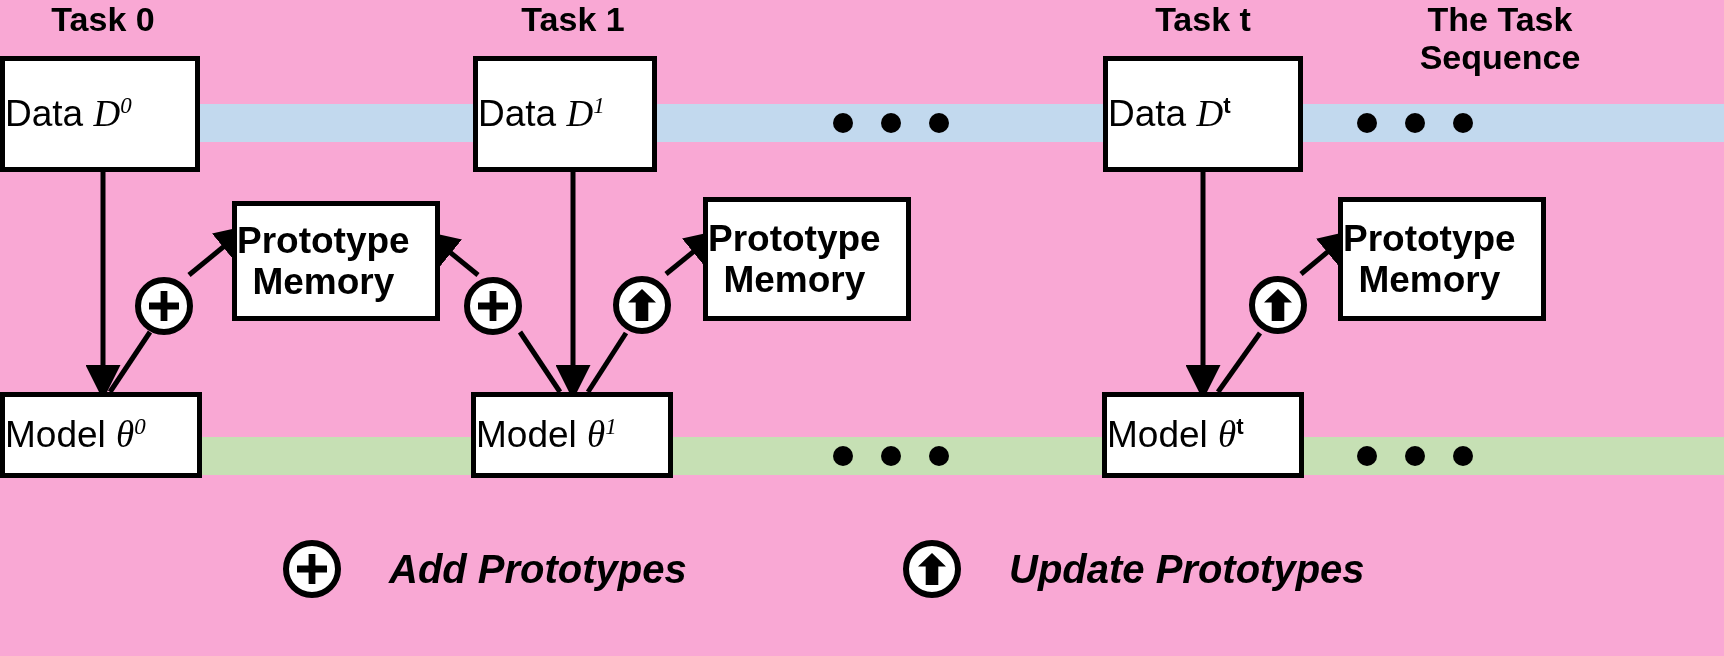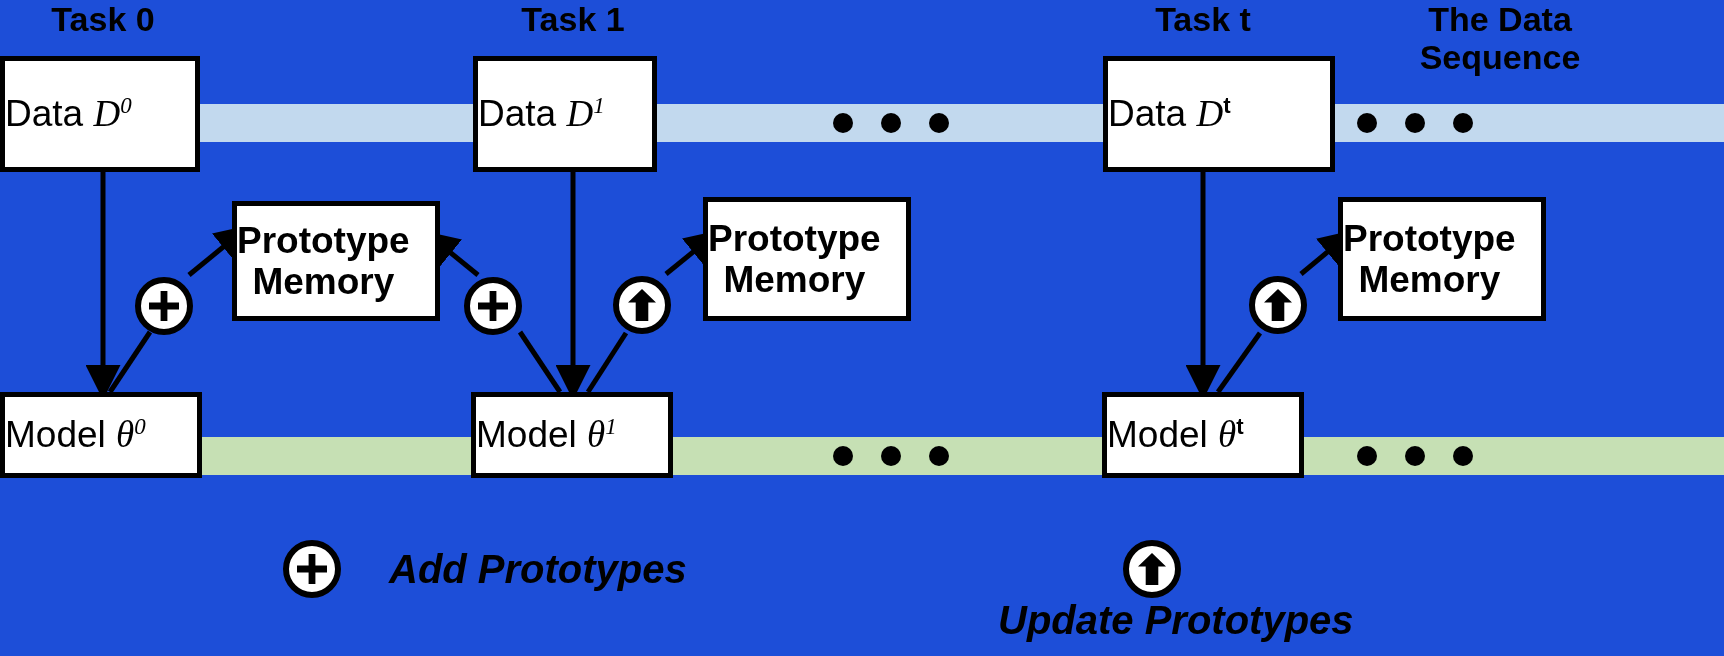--- a/index.html
+++ b/index.html
@@ -1,17 +1,17 @@
 <!DOCTYPE html>
 <html><head>
 <meta charset="utf-8">
 <style>
   html,body{margin:0;padding:0;background:#ffffff;}
   body{font-family:"Liberation Sans",sans-serif;}
-  #stage{position:relative;width:1724px;height:656px;background:#1d4ed8;overflow:hidden;}
+  #stage{position:relative;width:1724px;height:656px;background:#f9a8d4;overflow:hidden;}
 
   .band{position:absolute;}
   .band-data{background:#c2d9ee;}
   .band-model{background:#c6e0b4;}
 
   .box{position:absolute;background:#ffffff;border:5px solid #000;box-sizing:border-box;
        display:flex;align-items:center;text-align:center;}
   .box-label{font-size:37px;color:#000;line-height:1.05;white-space:nowrap;}
   .box-pm .box-label{font-weight:700;font-size:37px;line-height:1.12;white-space:normal;}
 
@@ -68,35 +68,35 @@
 
       <path d="M1218,392 L1260,333"></path>
       <path d="M1301,274 L1348,235" marker-end="url(#ah)"></path>
     </g>
   </svg>
 
   <div class="tasktitle" style="left:13px;top:0px;width:180px;">Task 0</div>
   <div class="tasktitle" style="left:483px;top:0px;width:180px;">Task 1</div>
   <div class="tasktitle" style="left:1113px;top:0px;width:180px;">Task t</div>
   <div class="tasktitle" style="left:1350px;top:0px;width:300px;">
-    <span>The Data</span><br>
+    <span>The Task</span><br>
     <span>Sequence</span>
   </div>
 
   <div class="box" style="left:0px;top:56px;width:200px;height:116px;">
     <div class="box-label">
       <span>Data </span><span class="sym">D</span><span class="sup-i">0</span>
     </div>
   </div>
   <div class="box" style="left:473px;top:56px;width:184px;height:116px;">
     <div class="box-label">
       <span>Data </span><span class="sym">D</span><span class="sup-i">1</span>
     </div>
   </div>
-  <div class="box" style="left:1103px;top:56px;width:232px;height:116px;">
+  <div class="box" style="left:1103px;top:56px;width:200px;height:116px;">
     <div class="box-label">
       <span>Data </span><span class="sym">D</span><span class="sup-u">t</span>
     </div>
   </div>
 
   <div class="box box-pm" style="left:232px;top:201px;width:208px;height:120px;">
     <div class="box-label">
       <span>Prototype</span><br>
       <span>Memory</span>
     </div>
@@ -174,21 +174,21 @@
 
   <div class="legend-item" style="left:283px;top:540px;">
     <span class="legend-badge">
       <svg width="30" height="30" viewBox="0 0 30 30" aria-hidden="true">
         <path d="M11.6,0 H18.4 V11.6 H30 V18.4 H18.4 V30 H11.6 V18.4 H0 V11.6 H11.6 Z" fill="#000"></path>
       </svg>
     </span>
     <span class="legend-text">Add Prototypes</span>
   </div>
 
-  <div class="legend-item" style="left:950px;top:540px;flex-direction:column;">
+  <div class="legend-item" style="left:903px;top:540px;">
     <span class="legend-badge">
       <svg width="28" height="32" viewBox="0 0 28 32" aria-hidden="true">
         <path d="M14,0 L28,13.5 H20.3 V32 H7.7 V13.5 H0 Z" fill="#000"></path>
       </svg>
     </span>
     <span class="legend-text">Update Prototypes</span>
   </div>
 
 </div>
 

